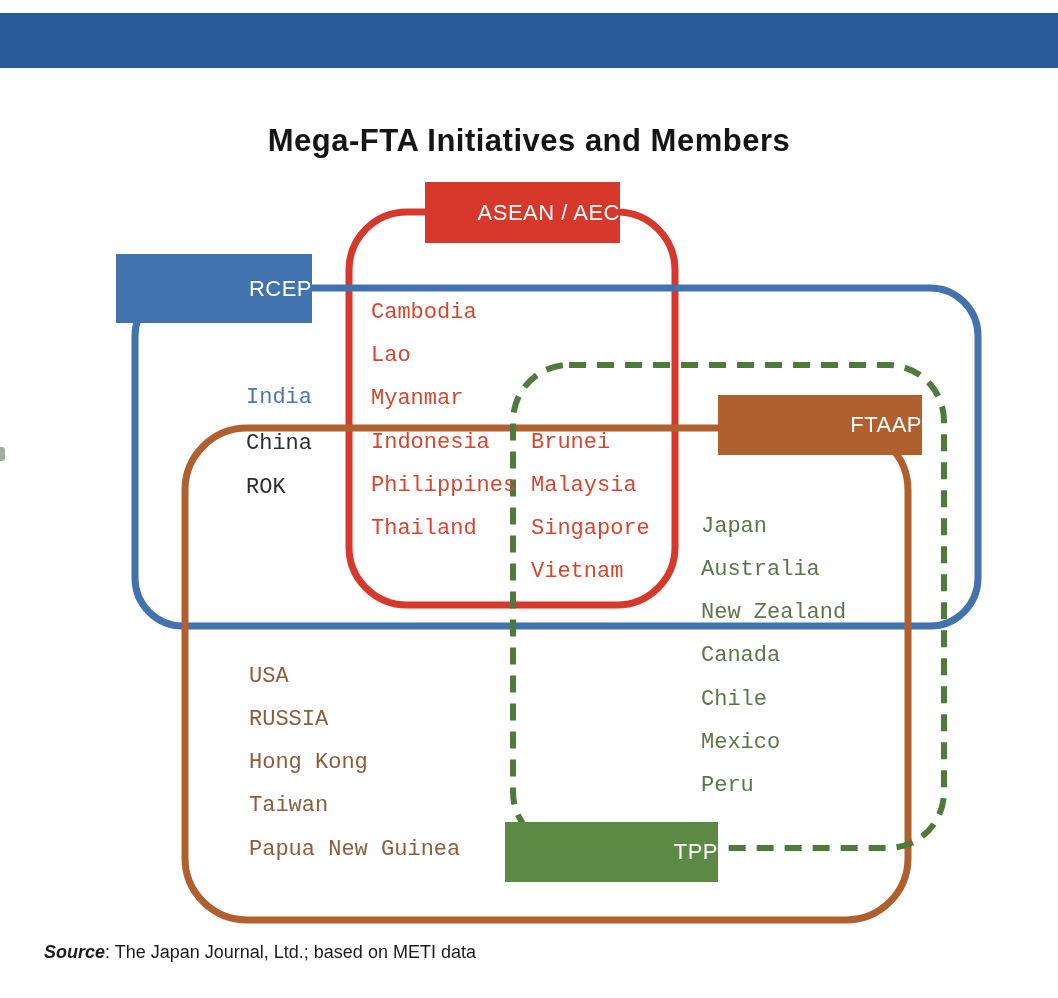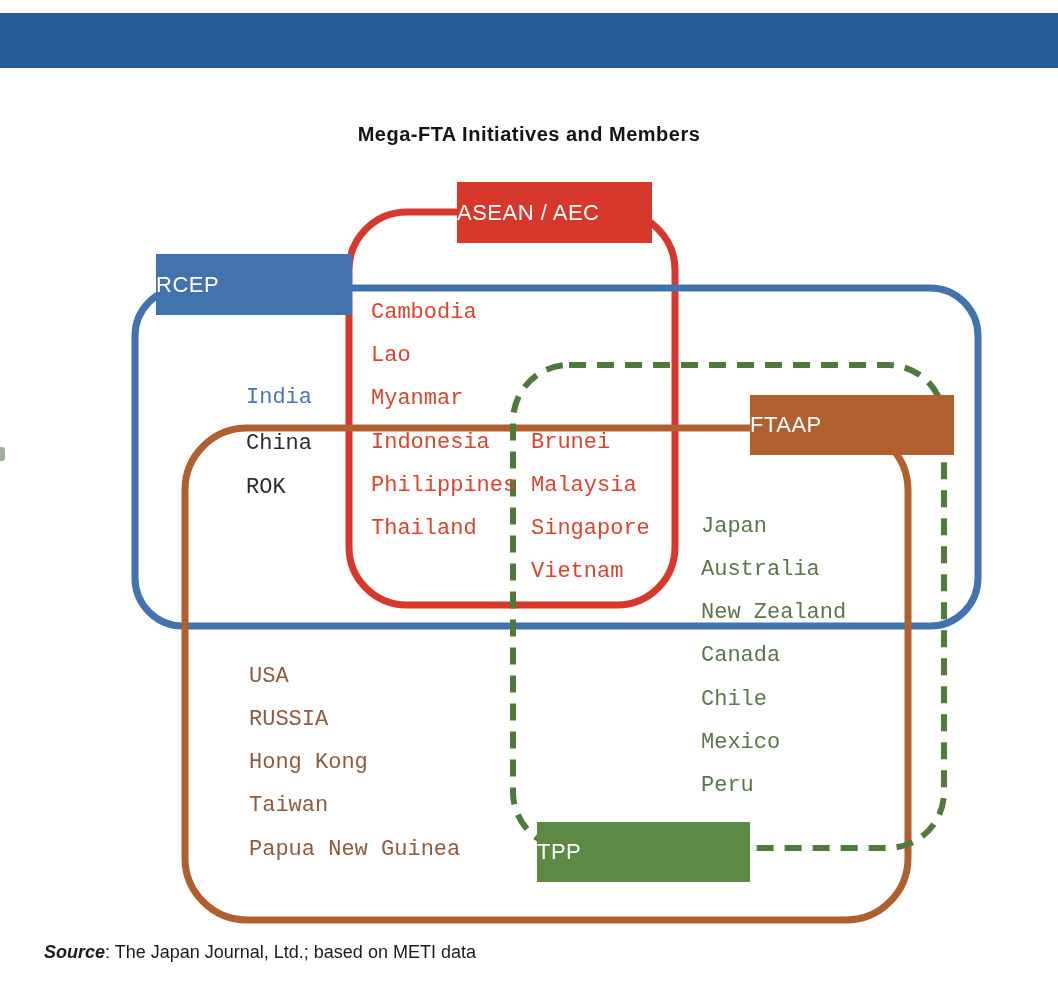--- a/index.html
+++ b/index.html
@@ -10,35 +10,35 @@
     font-family:"Liberation Sans", sans-serif;
     overflow:hidden;
   }
   .topbar{
     position:absolute;left:0;top:13px;width:1058px;height:55px;
     background:#27599b;
   }
   .title{
     position:absolute;left:0;top:123px;width:1058px;
     text-align:center;
-    font-size:20px;font-weight:700;color:#151515;
+    font-size:31px;font-weight:700;color:#151515;
     letter-spacing:0.5px;
   }
   .rings{position:absolute;left:0;top:0;}
   .ring{fill:none;}
   .ring-asean{stroke:#d6392b;stroke-width:7;}
   .ring-rcep{stroke:#4273ae;stroke-width:7;}
   .ring-ftaap{stroke:#b0602f;stroke-width:7;}
   .ring-tpp{stroke:#4e7a3b;stroke-width:6;stroke-dasharray:17 11;}
   .labelbox{
     position:absolute;
-    display:flex;align-items:center;justify-content:flex-start;
-    color:#ffffff;font-size:22px;letter-spacing:0.5px;margin-left:32px;
+    display:flex;align-items:center;justify-content:flex-end;
+    color:#ffffff;font-size:22px;letter-spacing:0.5px;
   }
-  .box-rcep{left:124px;top:254px;width:196px;height:61px;background:#4273ae;}
+  .box-rcep{left:116px;top:254px;width:196px;height:69px;background:#4273ae;}
   .box-asean{left:425px;top:182px;width:195px;height:61px;background:#d6392b;}
   .box-ftaap{left:718px;top:395px;width:204px;height:60px;background:#b0602f;}
   .box-tpp{left:505px;top:822px;width:213px;height:60px;background:#5c8a44;}
   .member{
     position:absolute;
     font-size:22px;line-height:24px;white-space:nowrap;font-family:Liberation Mono, monospace;
   }
   .t-red{color:#d8452f;}
   .t-blue{color:#4a76b8;}
   .t-black{color:#2d2d2d;}

